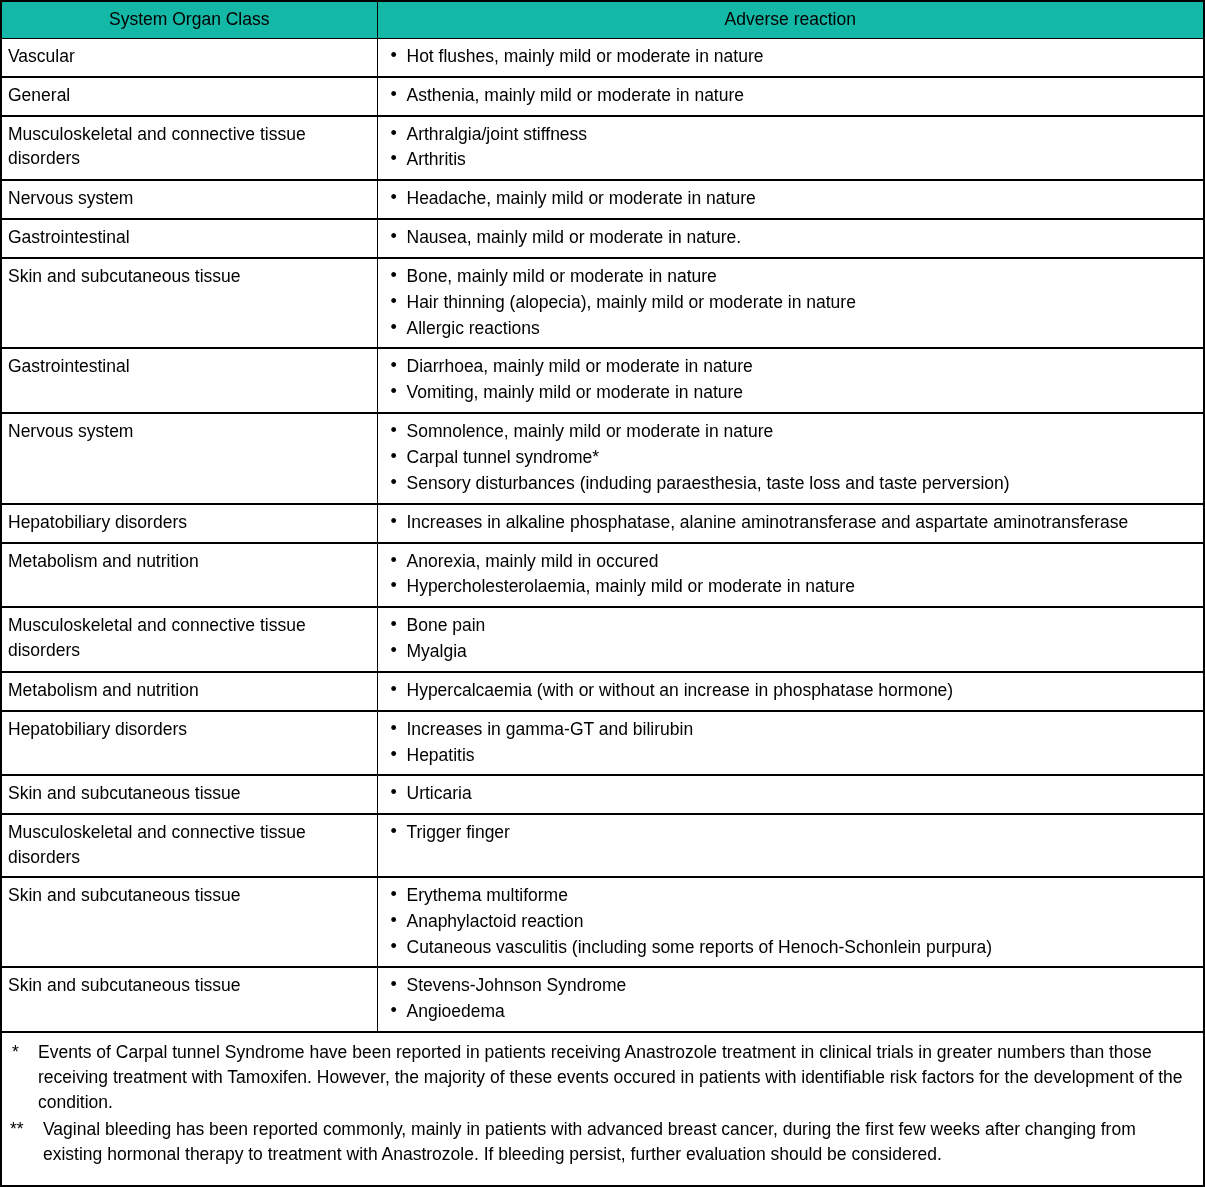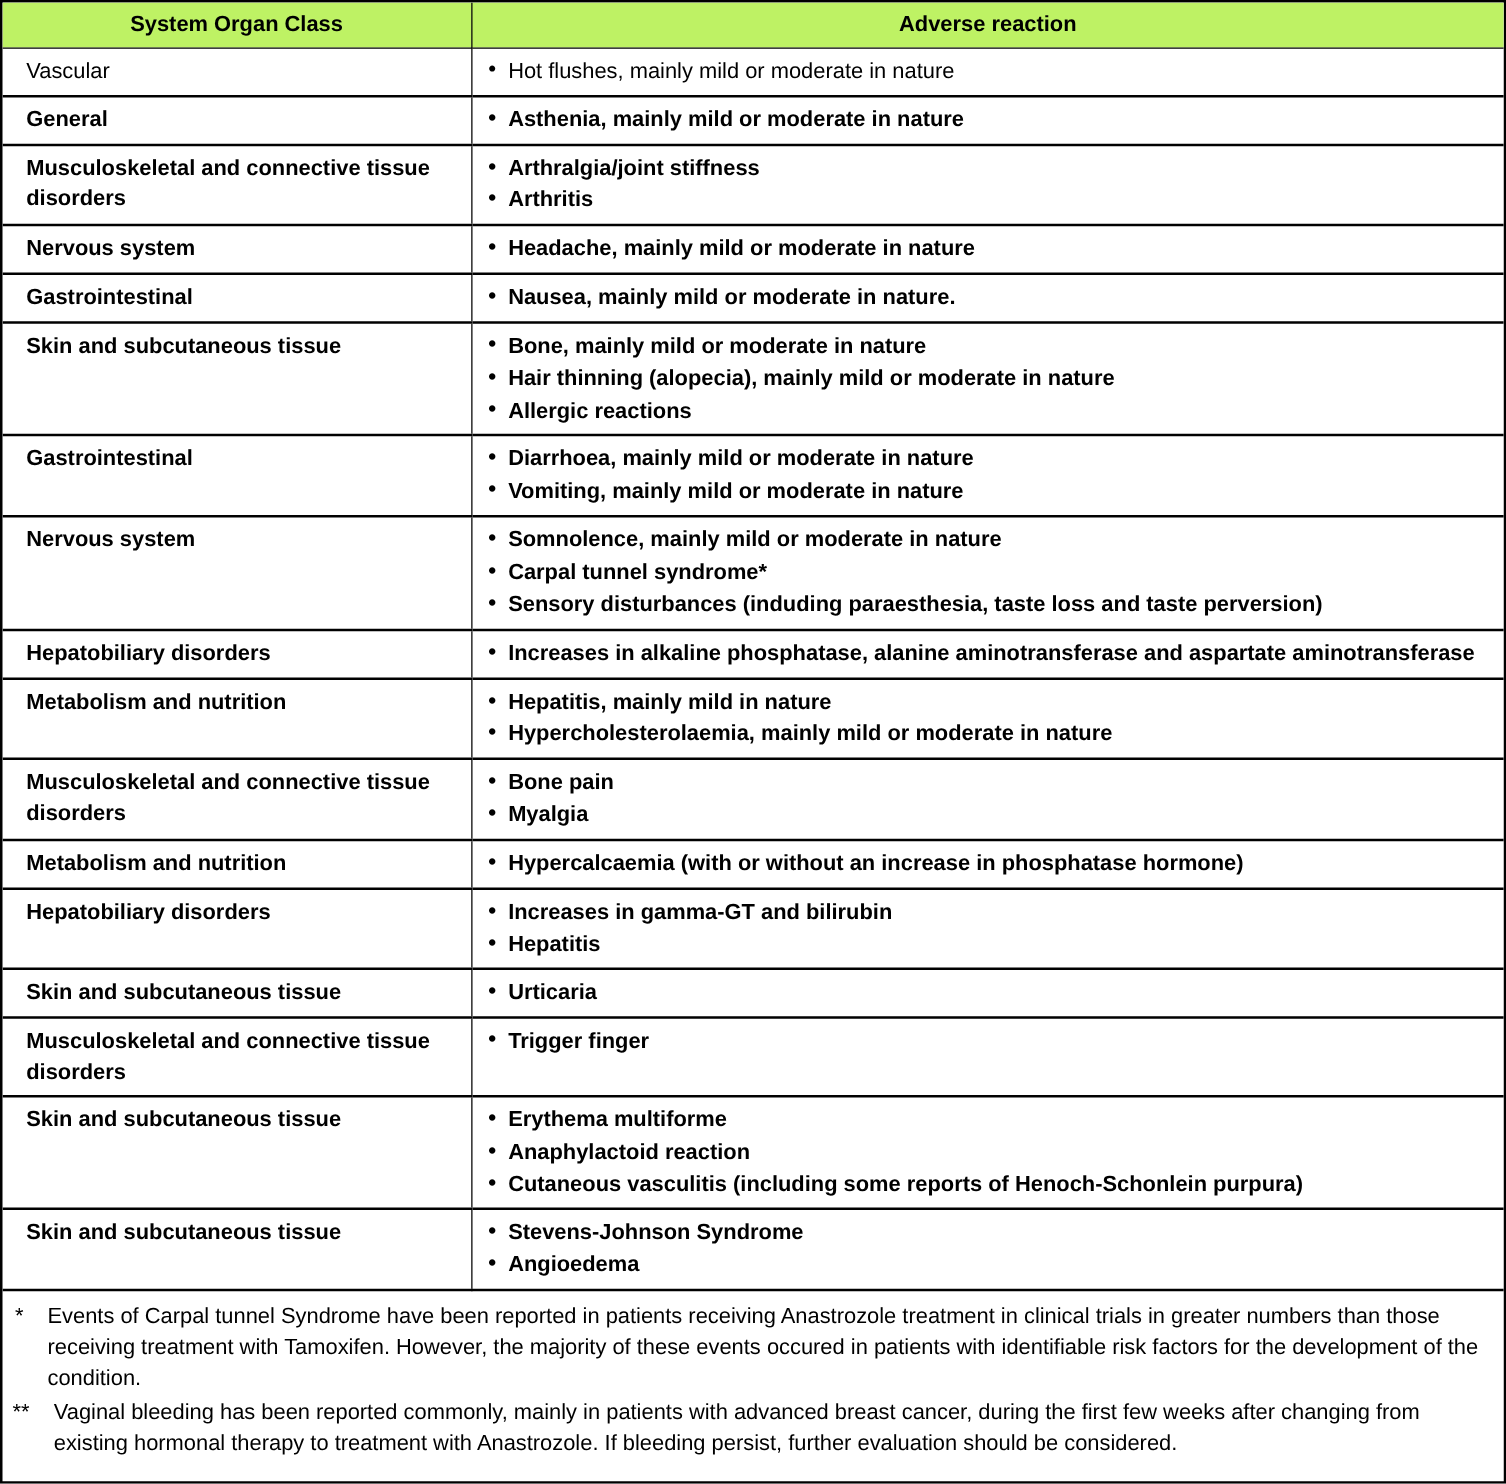--- a/index.html
+++ b/index.html
@@ -30,41 +30,41 @@
     border-collapse: collapse;
     table-layout: fixed;
     font-size: 17.5px;
     line-height: 1.42;
   }
 
   table.ar-table col.c1 { width: 375px; }
   table.ar-table col.c2 { width: auto; }
 
   thead th {
-    background: #bef264;
+    background: #14b8a6;
     border: 1px solid #000;
     border-top: none;
-    font-weight: bold;
+    font-weight: normal;
     font-size: 17.5px;
     padding: 5px 6px 6px 6px;
     height: 32px;
     vertical-align: middle;
   }
   thead th.first { border-left: none; }
   thead th.last { border-right: none; }
 
   tbody td {
     border: 1px solid #000;
     vertical-align: top;
     padding: 5px 7px 6px 7px;
   }
-  tbody td.soc { border-left: none; padding-left: 19px; }
+  tbody td.soc { border-left: none; padding-left: 6px; }
   tbody td.rxn { border-right: none; padding-left: 12px; margin-left: 38px; }
 
-  tbody tr.r-thick > td { border-top-width: 2px; font-weight: bold; }
+  tbody tr.r-thick > td { border-top-width: 2px; }
 
   .soc-text {
     display: block;
     white-space: pre-line;
   }
 
   ul.rx {
     list-style: none;
     margin: 0;
     padding: 0;
@@ -217,21 +217,21 @@
               <li>Increases in alkaline phosphatase, alanine aminotransferase and aspartate aminotransferase</li>
             </ul>
           </td>
         </tr>
         <tr class="r-thick">
           <td class="soc">
             <span class="soc-text">Metabolism and nutrition</span>
           </td>
           <td class="rxn">
             <ul class="rx">
-              <li>Hepatitis, mainly mild in nature</li>
+              <li>Anorexia, mainly mild in occured</li>
               <li>Hypercholesterolaemia, mainly mild or moderate in nature</li>
             </ul>
           </td>
         </tr>
         <tr class="r-thick">
           <td class="soc">
             <span class="soc-text">Musculoskeletal and connective tissue disorders</span>
           </td>
           <td class="rxn">
             <ul class="rx">

